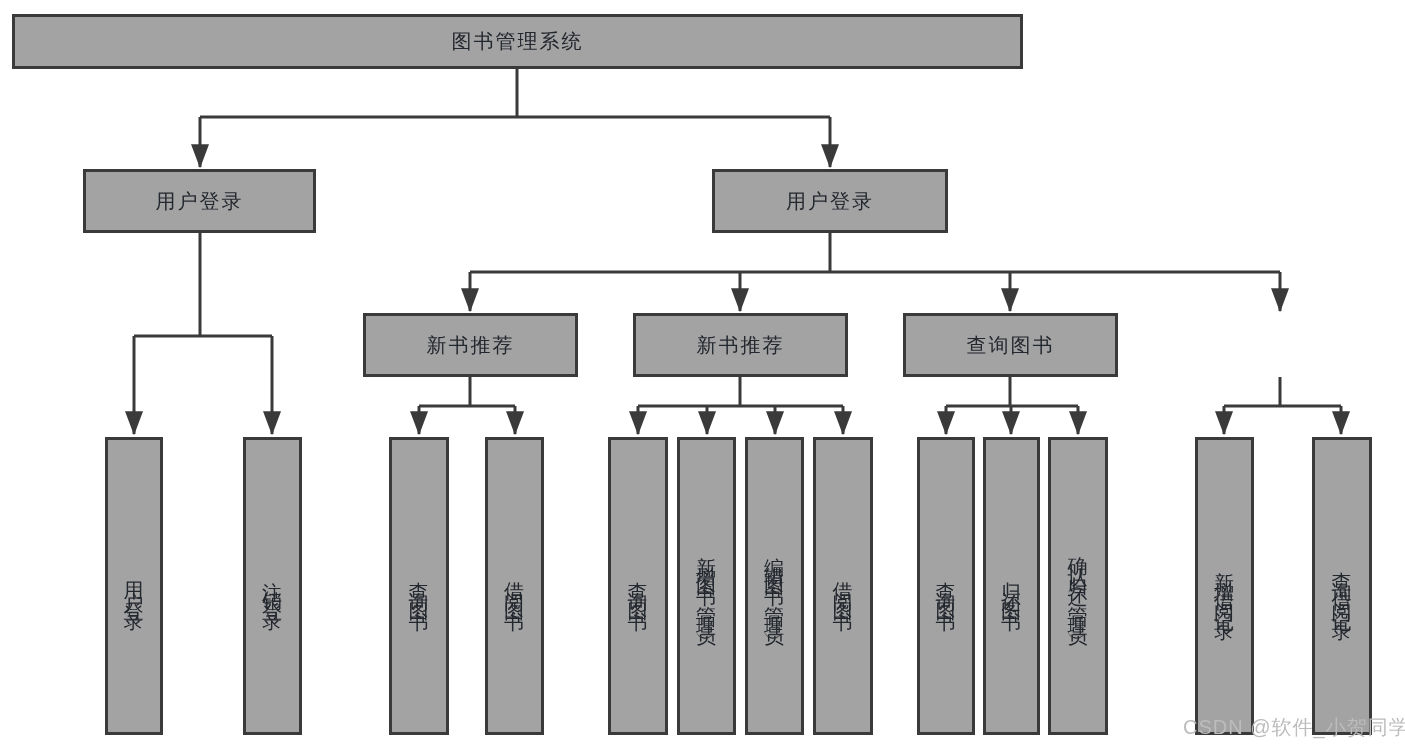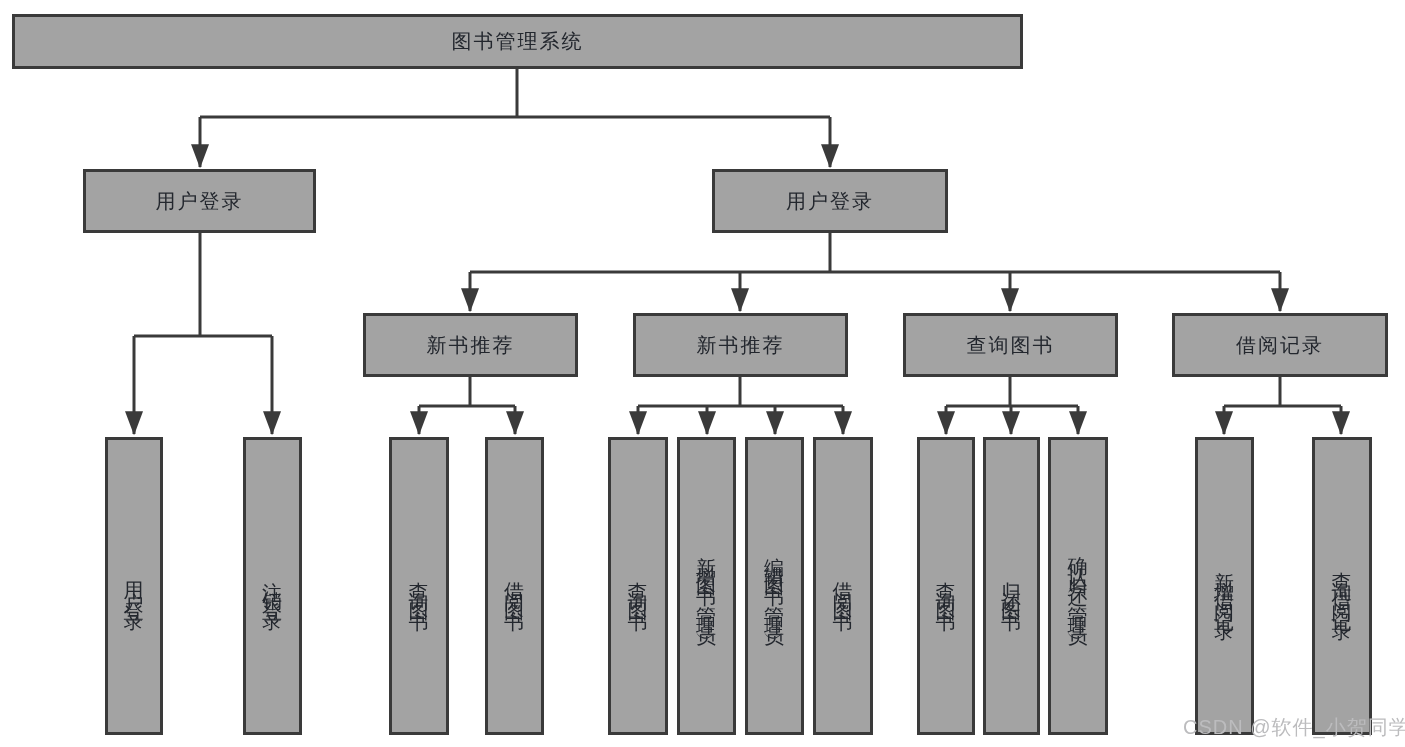--- a/index.html
+++ b/index.html
@@ -99,21 +99,20 @@
   </svg>
 
   <div class="node" style="left:12px;top:14px;width:1011px;height:55px">图书管理系统</div>
 
   <div class="node" style="left:83px;top:169px;width:233px;height:64px">用户登录</div>
   <div class="node" style="left:712px;top:169px;width:236px;height:64px">用户登录</div>
 
   <div class="node" style="left:363px;top:313px;width:215px;height:64px">新书推荐</div>
   <div class="node" style="left:633px;top:313px;width:215px;height:64px">新书推荐</div>
   <div class="node" style="left:903px;top:313px;width:215px;height:64px">查询图书</div>
-  <div class="node" style="left:1172px;top:313px;width:216px;height:64px">借阅记录</div>
 
   <div class="node vertical" style="left:105px;top:437px;width:58px;height:298px">用户登录</div>
   <div class="node vertical" style="left:243px;top:437px;width:59px;height:298px">注销登录</div>
   <div class="node vertical" style="left:389px;top:437px;width:60px;height:298px">查询图书</div>
   <div class="node vertical" style="left:485px;top:437px;width:59px;height:298px">借阅图书</div>
   <div class="node vertical" style="left:608px;top:437px;width:60px;height:298px">查询图书</div>
   <div class="node vertical" style="left:677px;top:437px;width:59px;height:298px">新增图书（管理员）</div>
   <div class="node vertical" style="left:745px;top:437px;width:59px;height:298px">编辑图书（管理员）</div>
   <div class="node vertical" style="left:813px;top:437px;width:60px;height:298px">借阅图书</div>
   <div class="node vertical" style="left:917px;top:437px;width:58px;height:298px">查询图书</div>

